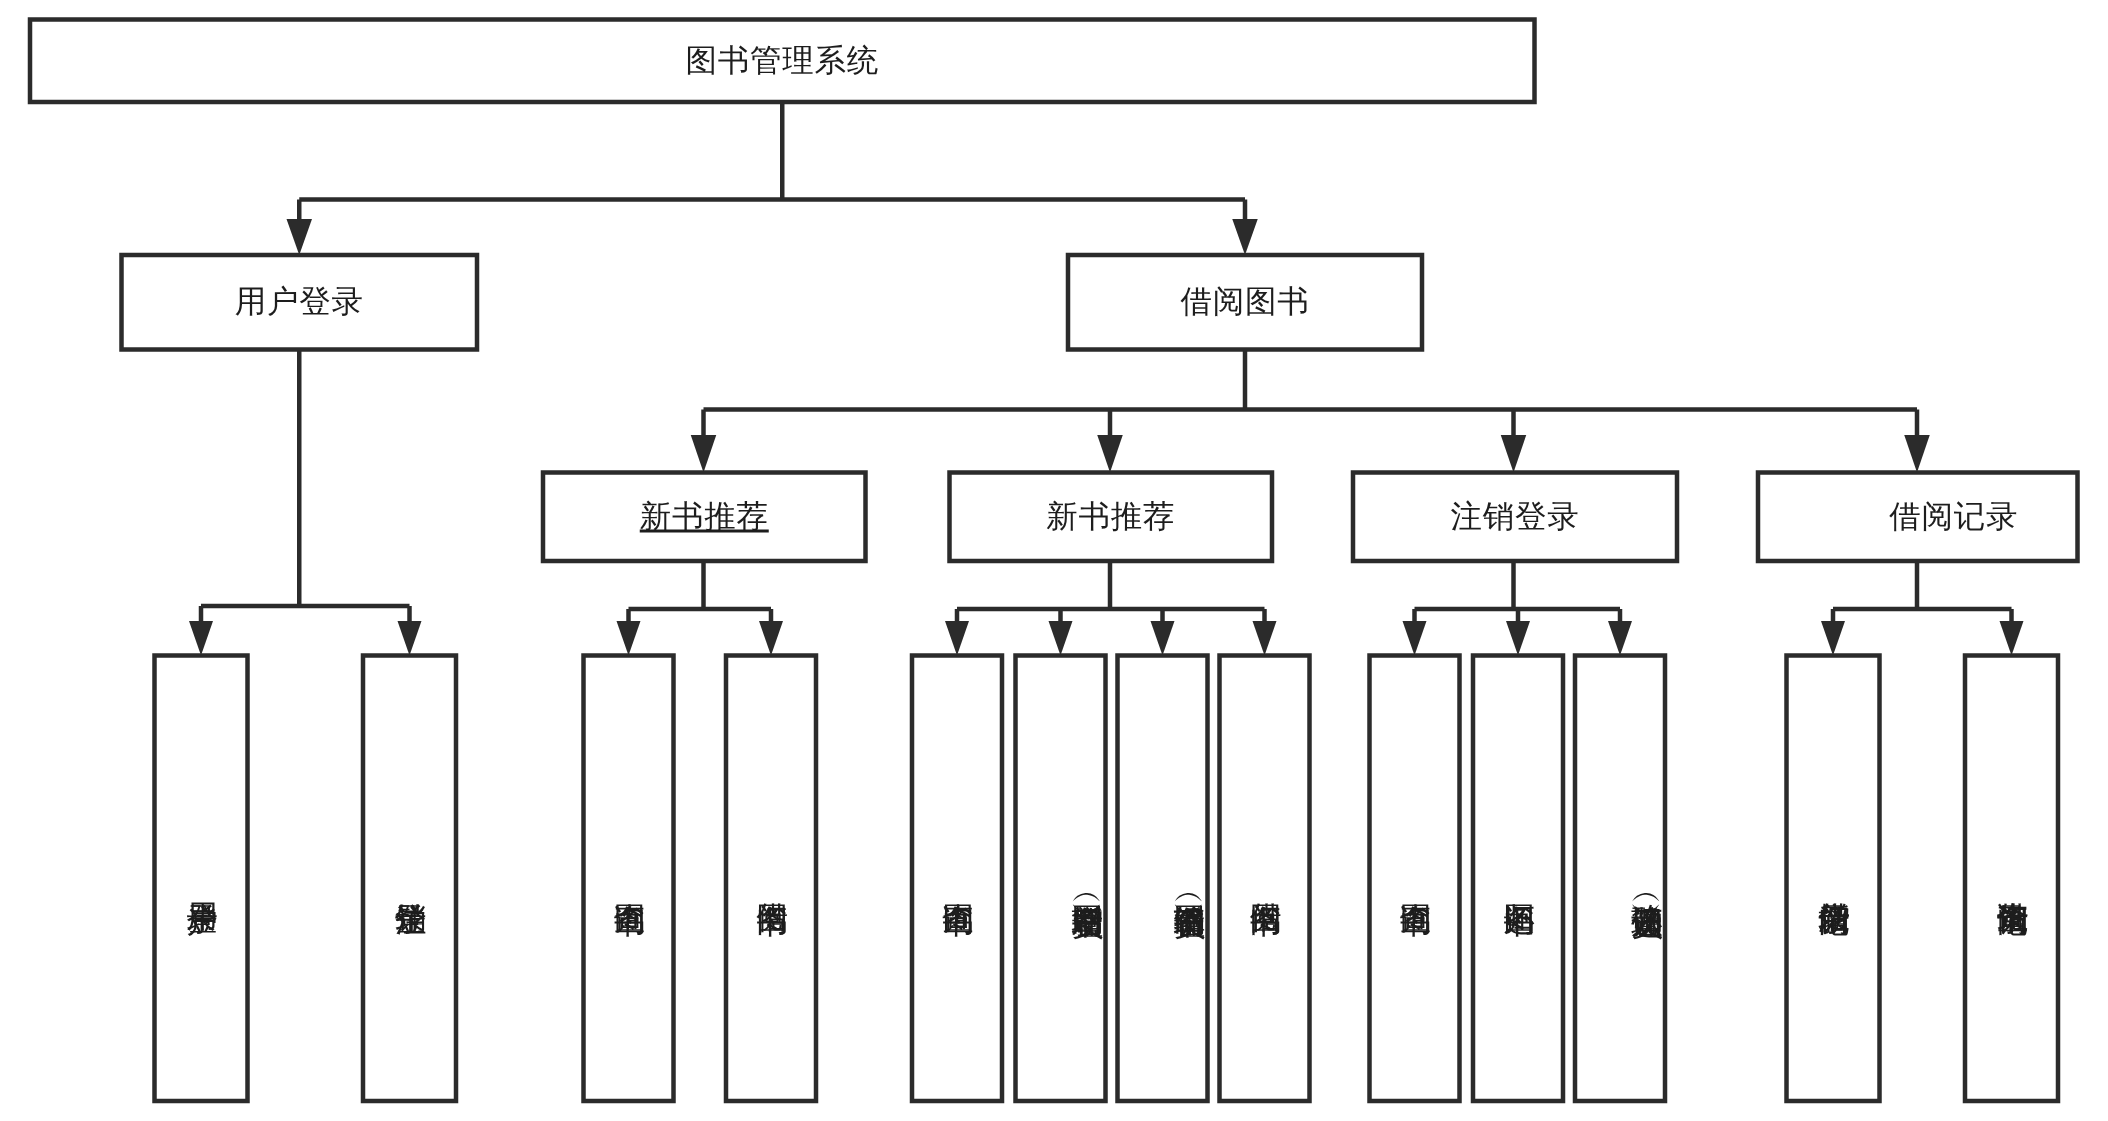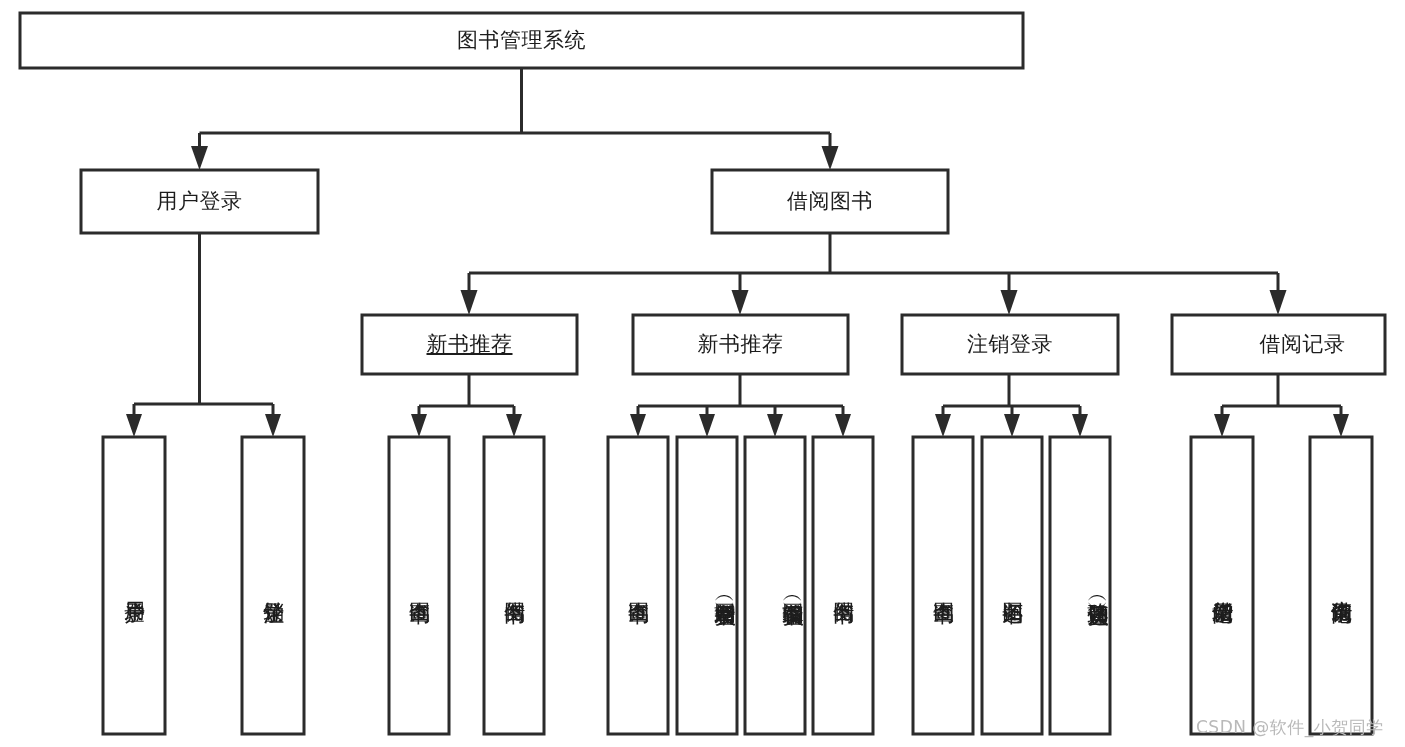--- a/index.html
+++ b/index.html
@@ -200,15 +200,14 @@
       <div class="node-label-v" style="left: 677px; top: 437px; width: 60px; height: 297px; padding-top: 6px; box-sizing: border-box;">新增图书（管理员）</div>
       <div class="node-label-v" style="left: 745px; top: 437px; width: 60px; height: 297px; padding-top: 6px; box-sizing: border-box;">编辑图书（管理员）</div>
       <div class="node-label-v centered" style="left: 813px; top: 437px; width: 60px; height: 297px; padding-top: 0px; box-sizing: border-box;">借阅图书</div>
       <div class="node-label-v centered" style="left: 913px; top: 437px; width: 60px; height: 297px; padding-top: 0px; box-sizing: border-box;">查询图书</div>
       <div class="node-label-v centered" style="left: 982px; top: 437px; width: 60px; height: 297px; padding-top: 0px; box-sizing: border-box;">归还图书</div>
       <div class="node-label-v" style="left: 1050px; top: 437px; width: 60px; height: 297px; padding-top: 6px; box-sizing: border-box;">确认归还（管理员）</div>
       <div class="node-label-v centered" style="left: 1191px; top: 437px; width: 62px; height: 297px; padding-top: 0px; box-sizing: border-box;">新增借阅记录</div>
       <div class="node-label-v centered" style="left: 1310px; top: 437px; width: 62px; height: 297px; padding-top: 0px; box-sizing: border-box;">查询借阅记录</div>
     </div>
 
-  <div class="watermark" style="left: 1196px; top: 716px; color: rgb(185, 185, 185);">CSDN @软件_小贺同学</div>
 
 </div>
 
 </body></html>

